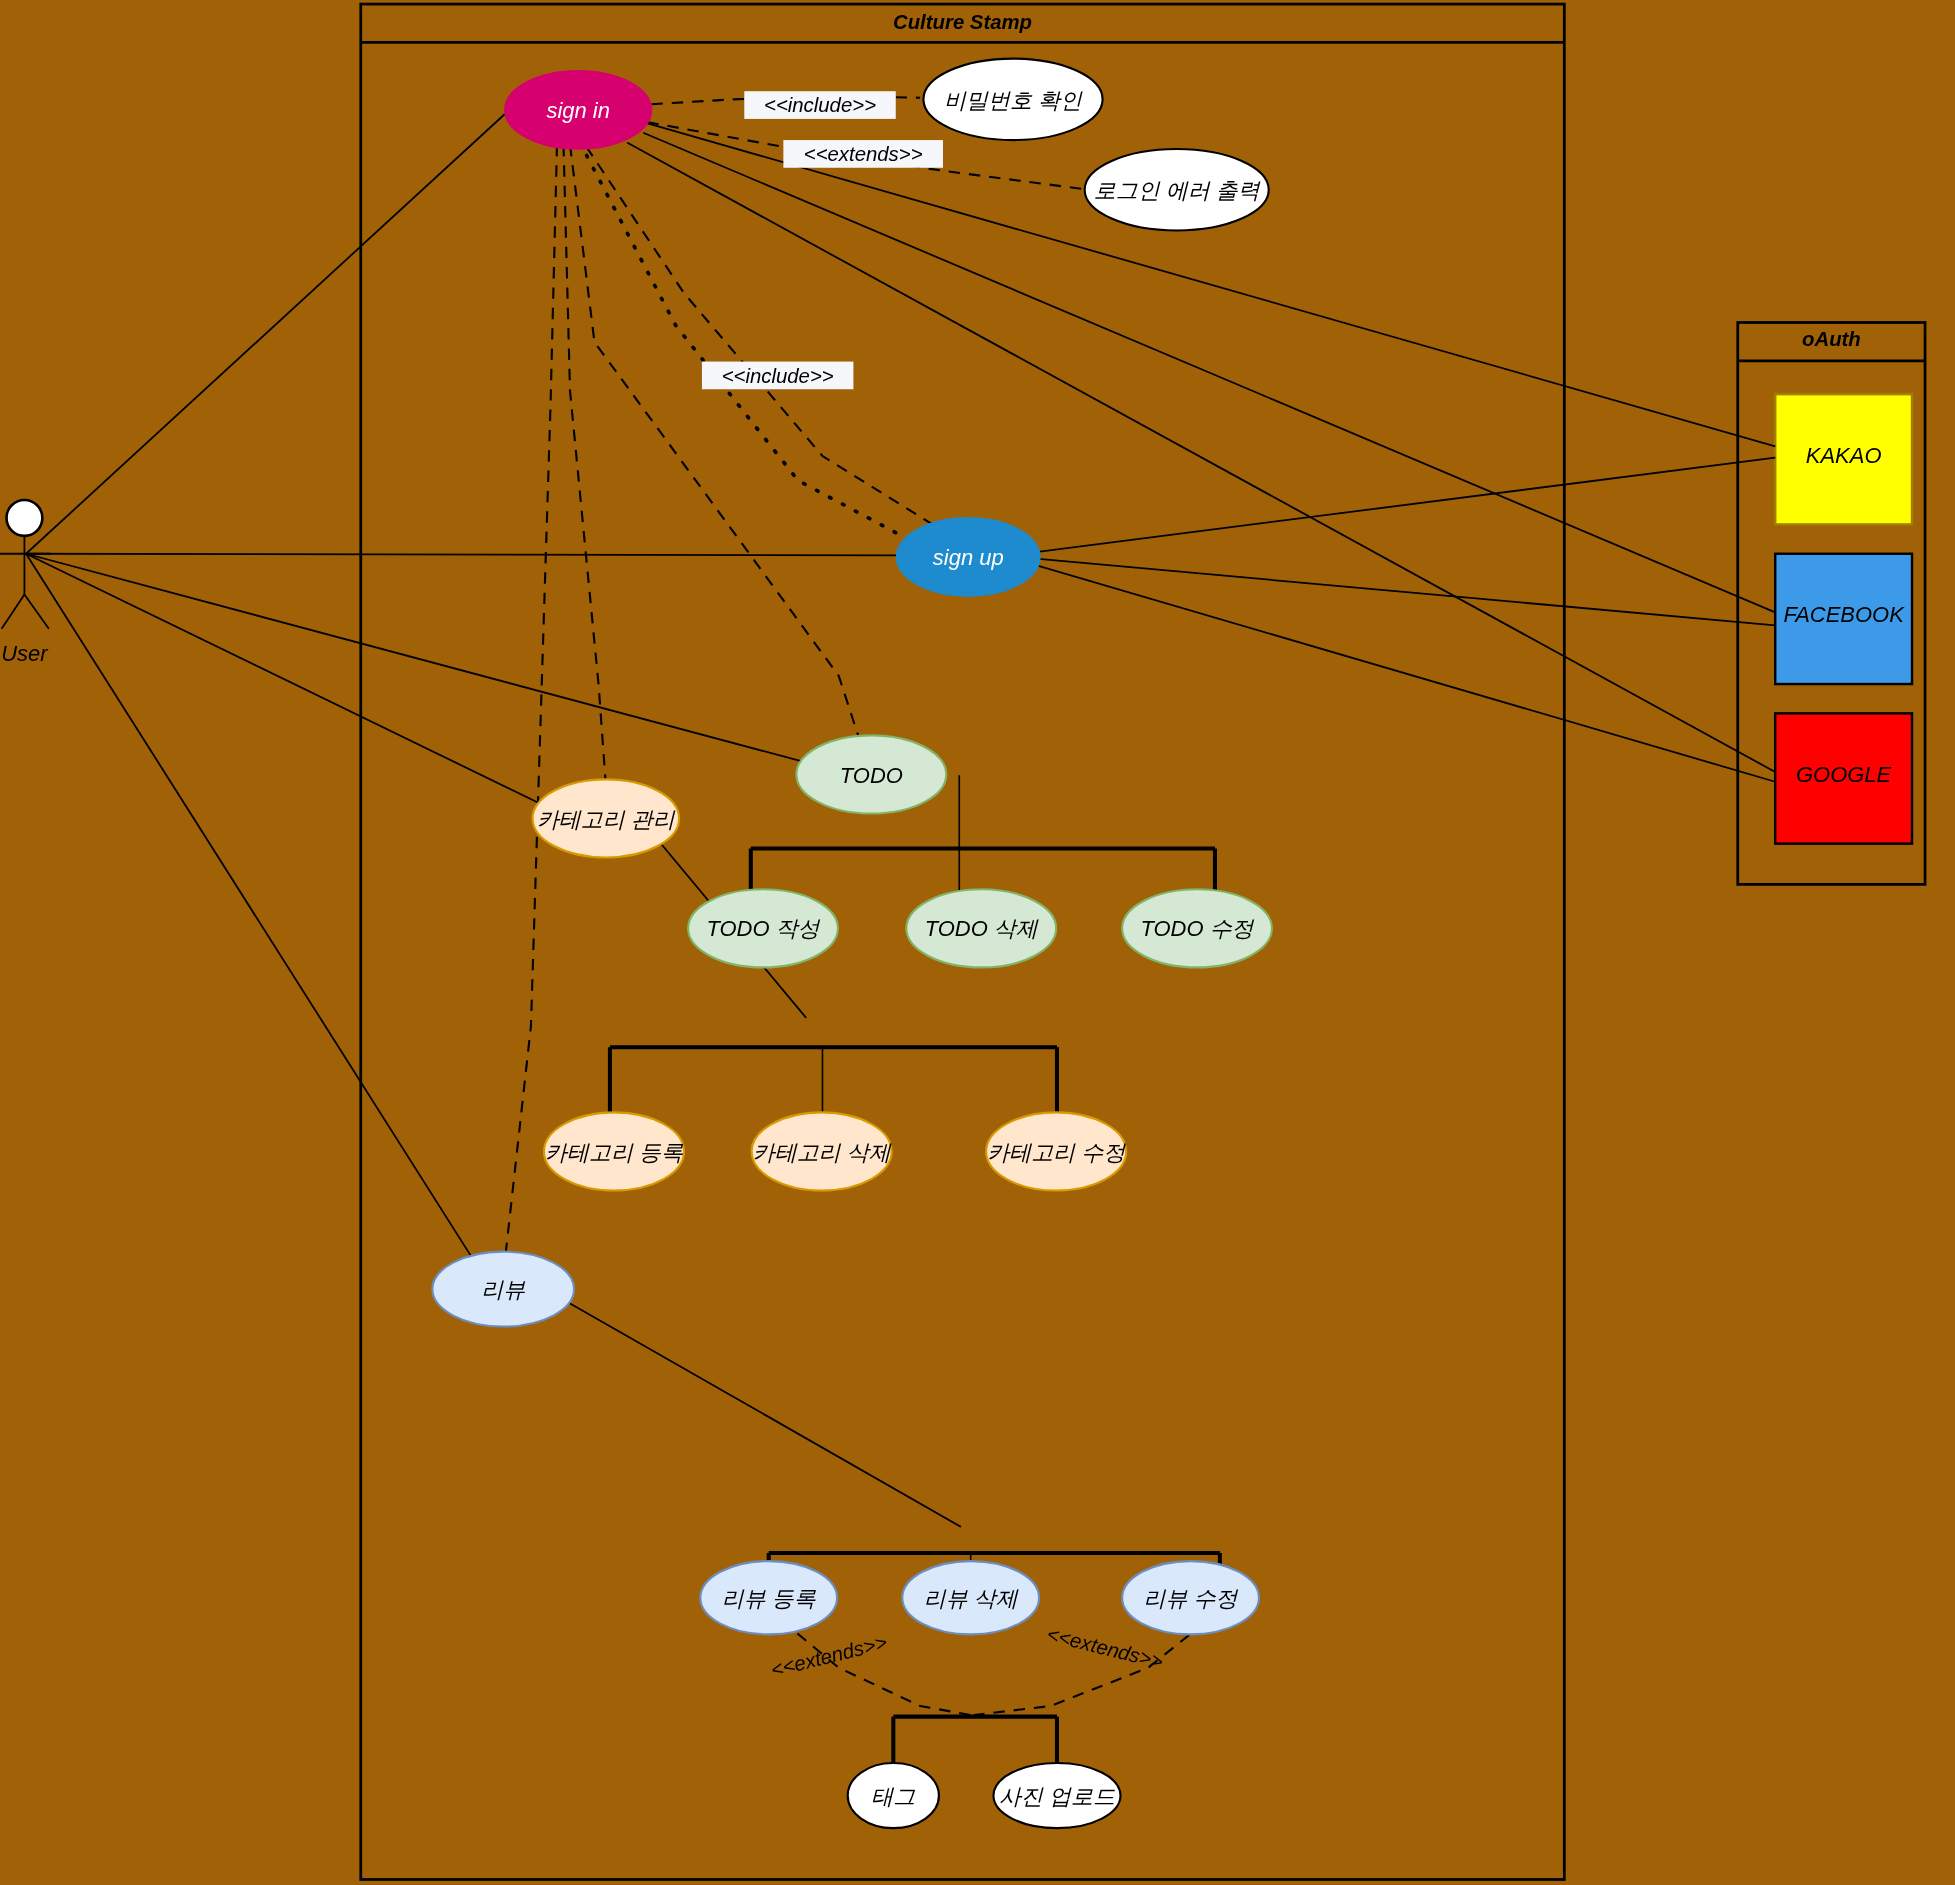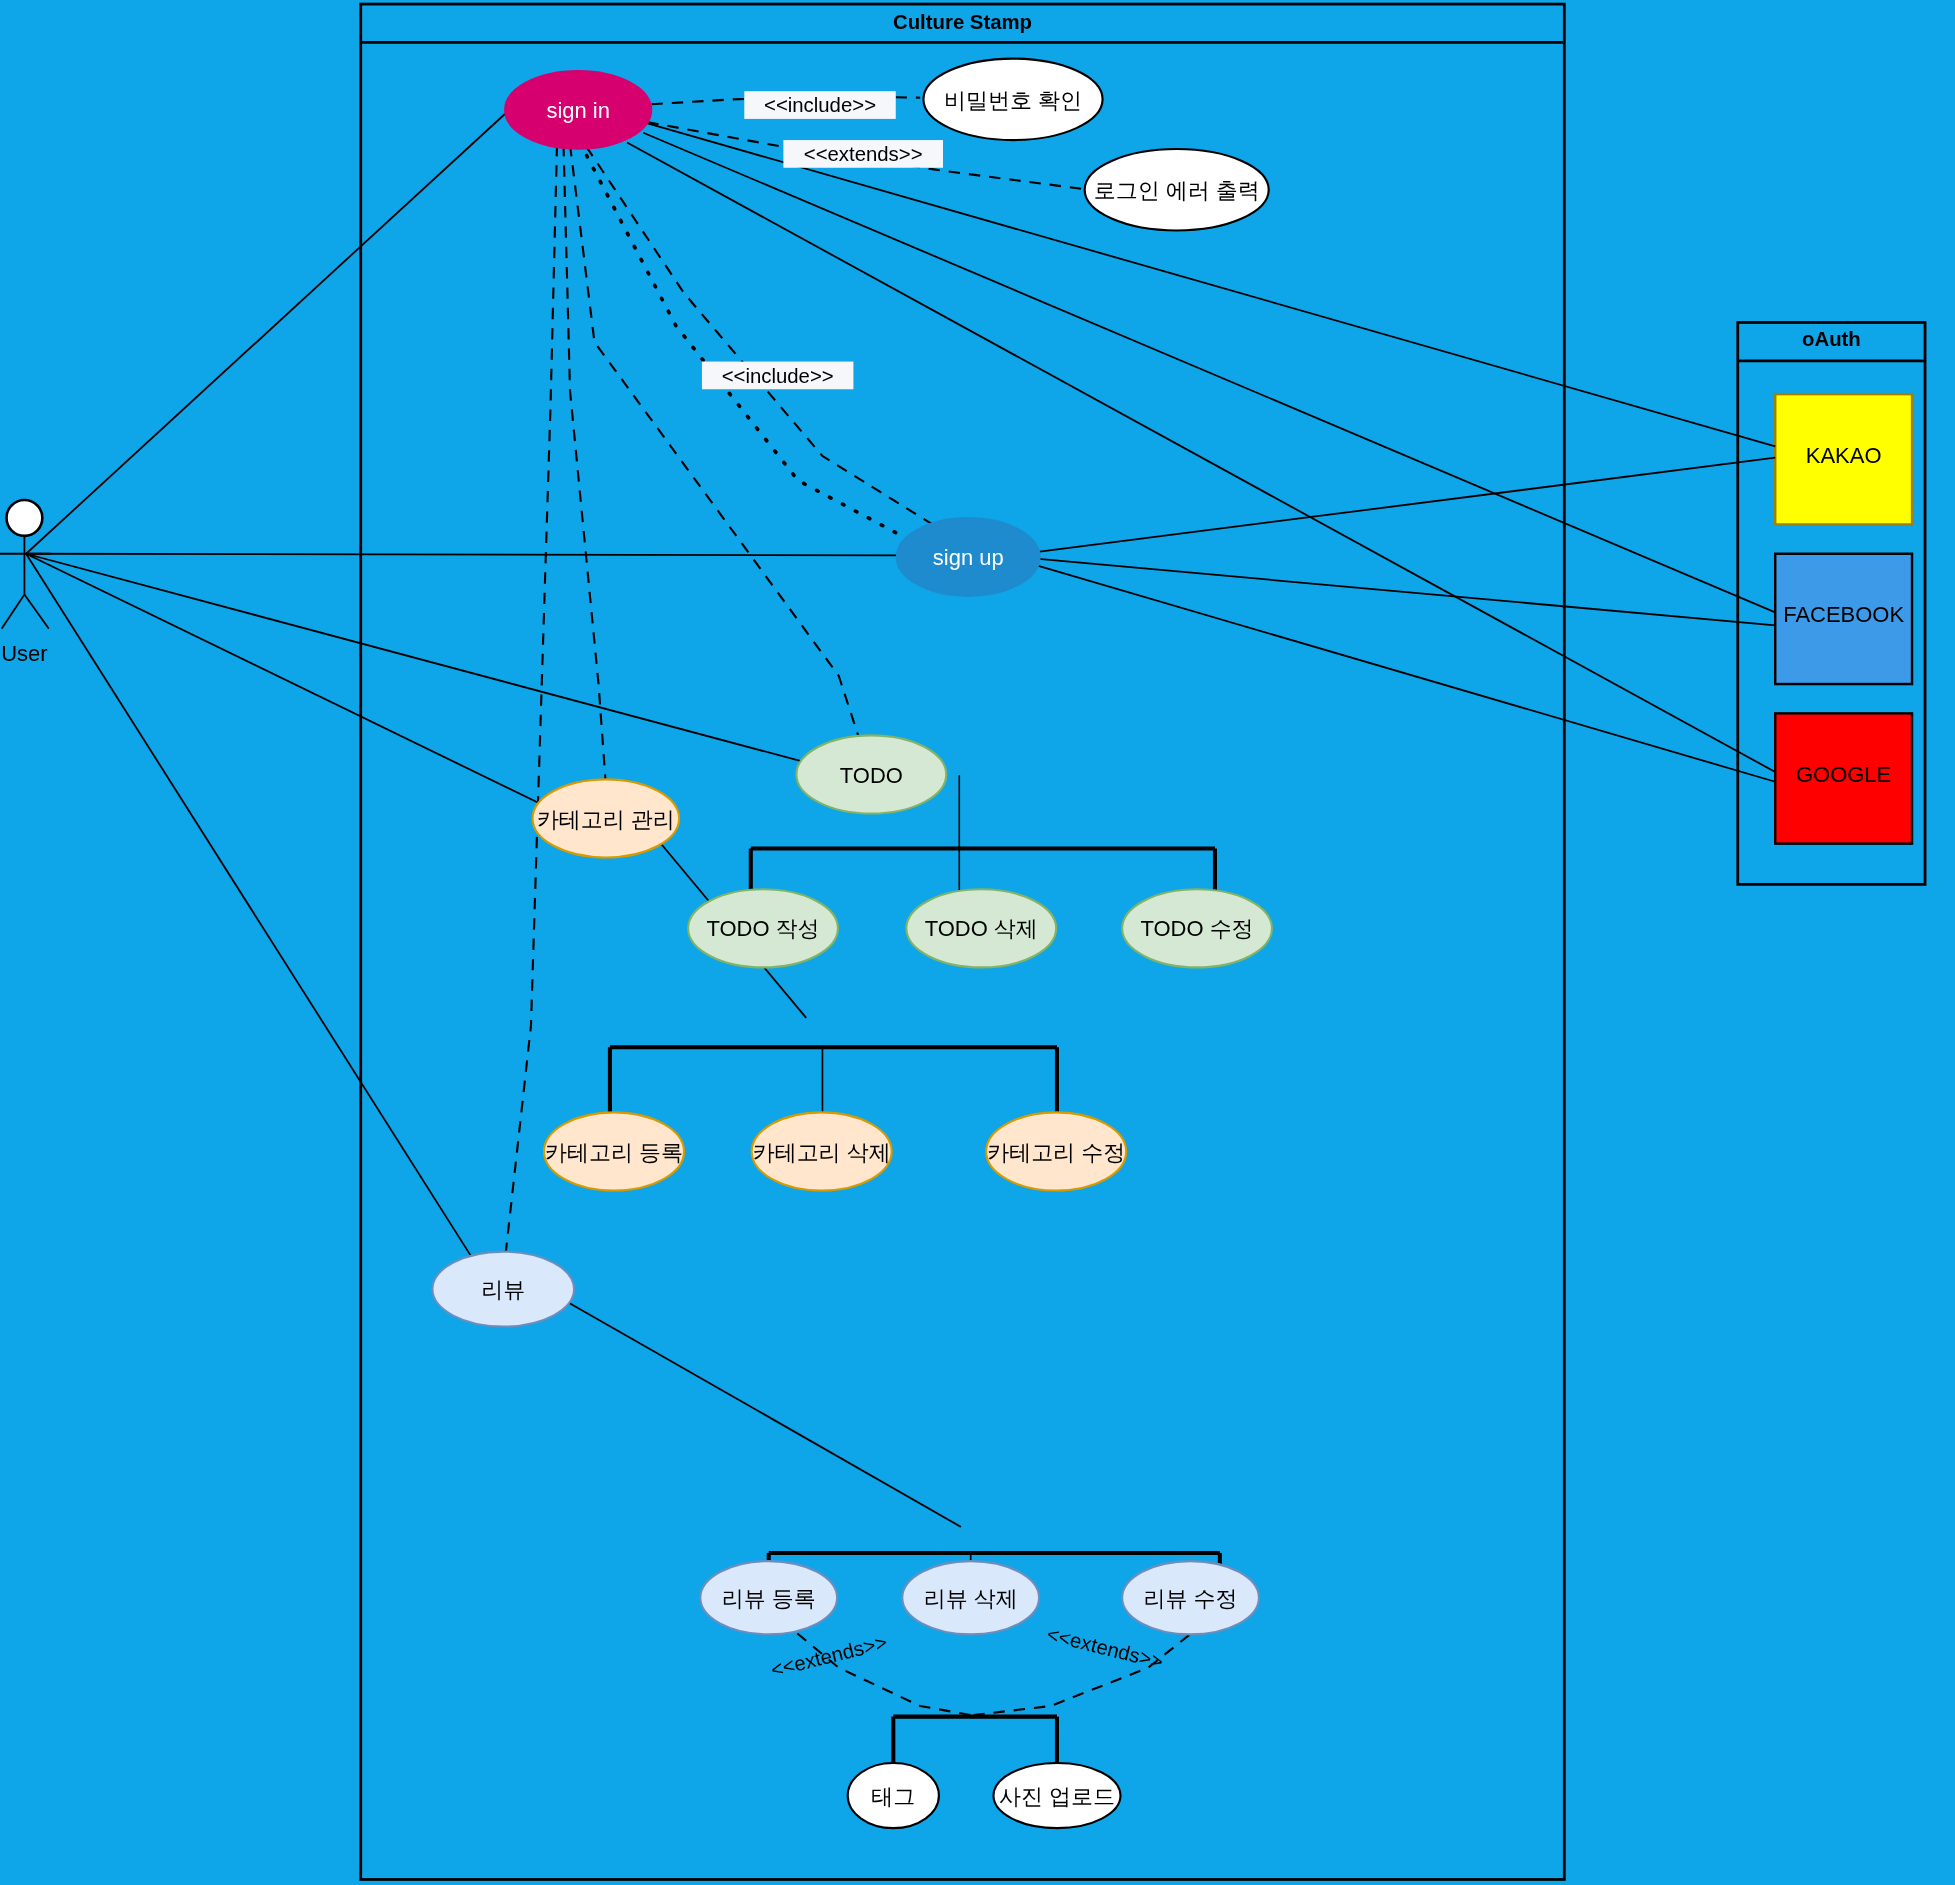--- a/index.html
+++ b/index.html
@@ -7,22 +7,23 @@
     padding: 0;
     background: #ffffff;
   }
   body {
     font-family: "Liberation Sans", "DejaVu Sans", sans-serif;
   }
   #canvas-root {
     position: relative;
     width: 1956px;
     height: 1886px;
-    background: #0ea5e9;
+    background: #a16207;
     overflow: hidden;
+    font-style: italic;
   }
   #diagram-svg {
     position: absolute;
     top: 0;
     left: 0;
     width: 1956px;
     height: 1886px;
   }
   .sys-title {
     font-weight: bold;

